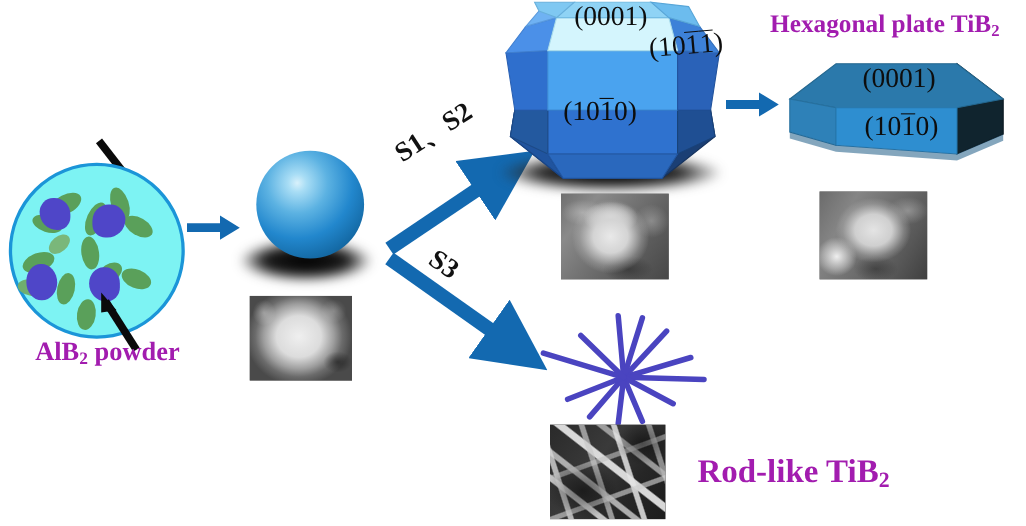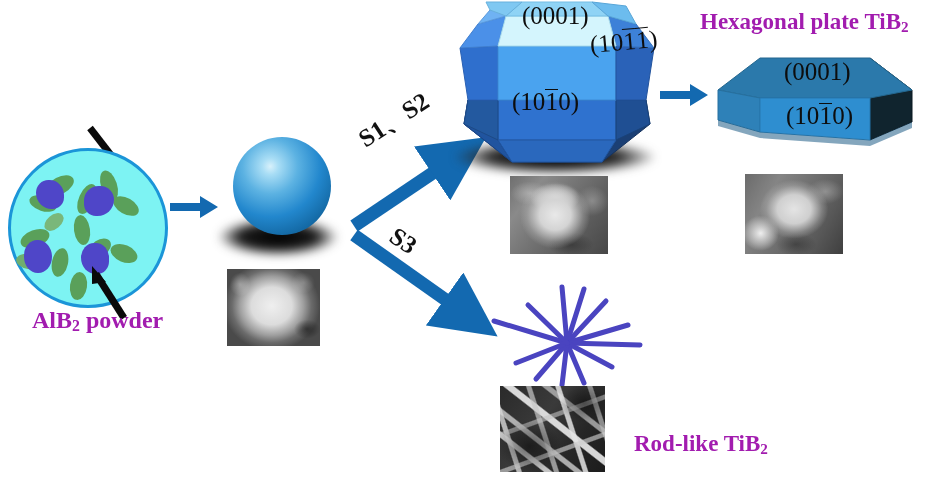--- a/index.html
+++ b/index.html
@@ -218,15 +218,15 @@
         linear-gradient(38deg, rgba(0,0,0,0) 0%, rgba(0,0,0,0) 20%, rgba(222,222,222,.85) 21%, rgba(222,222,222,.85) 24%, rgba(0,0,0,0) 25%, rgba(0,0,0,0) 34%, rgba(205,205,205,.8) 35%, rgba(205,205,205,.8) 38%, rgba(0,0,0,0) 39%, rgba(0,0,0,0) 52%, rgba(235,235,235,.9) 53%, rgba(235,235,235,.9) 57%, rgba(0,0,0,0) 58%, rgba(0,0,0,0) 70%, rgba(190,190,190,.75) 71%, rgba(190,190,190,.75) 74%, rgba(0,0,0,0) 75%);"></div>
     <div class="g" style="background:
         linear-gradient(72deg, rgba(0,0,0,0) 0%, rgba(0,0,0,0) 12%, rgba(215,215,215,.8) 13%, rgba(215,215,215,.8) 16%, rgba(0,0,0,0) 17%, rgba(0,0,0,0) 40%, rgba(200,200,200,.7) 41%, rgba(200,200,200,.7) 44%, rgba(0,0,0,0) 45%, rgba(0,0,0,0) 62%, rgba(228,228,228,.85) 63%, rgba(228,228,228,.85) 66%, rgba(0,0,0,0) 67%, rgba(0,0,0,0) 86%, rgba(185,185,185,.7) 87%, rgba(185,185,185,.7) 90%, rgba(0,0,0,0) 91%);"></div>
     <div class="g" style="background:
         linear-gradient(-20deg, rgba(0,0,0,0) 0%, rgba(0,0,0,0) 28%, rgba(205,205,205,.65) 29%, rgba(205,205,205,.65) 32%, rgba(0,0,0,0) 33%, rgba(0,0,0,0) 58%, rgba(195,195,195,.6) 59%, rgba(195,195,195,.6) 62%, rgba(0,0,0,0) 63%);"></div>
     <div class="g" style="background:
         radial-gradient(ellipse 40% 40% at 28% 70%, rgba(0,0,0,.5), rgba(0,0,0,0) 75%),
         radial-gradient(ellipse 30% 30% at 80% 20%, rgba(0,0,0,.45), rgba(0,0,0,0) 75%);"></div>
   </div>
 
-  <div class="lbl" style="left:634px;top:432px;font-size:23px;"><span>Rod-like TiB</span><sub>2</sub></div>
+  <div class="lbl" style="left:634px;top:414px;font-size:30px;"><span>Rod-like TiB</span><sub>2</sub></div>
 
 </div>
 
 </body></html>

